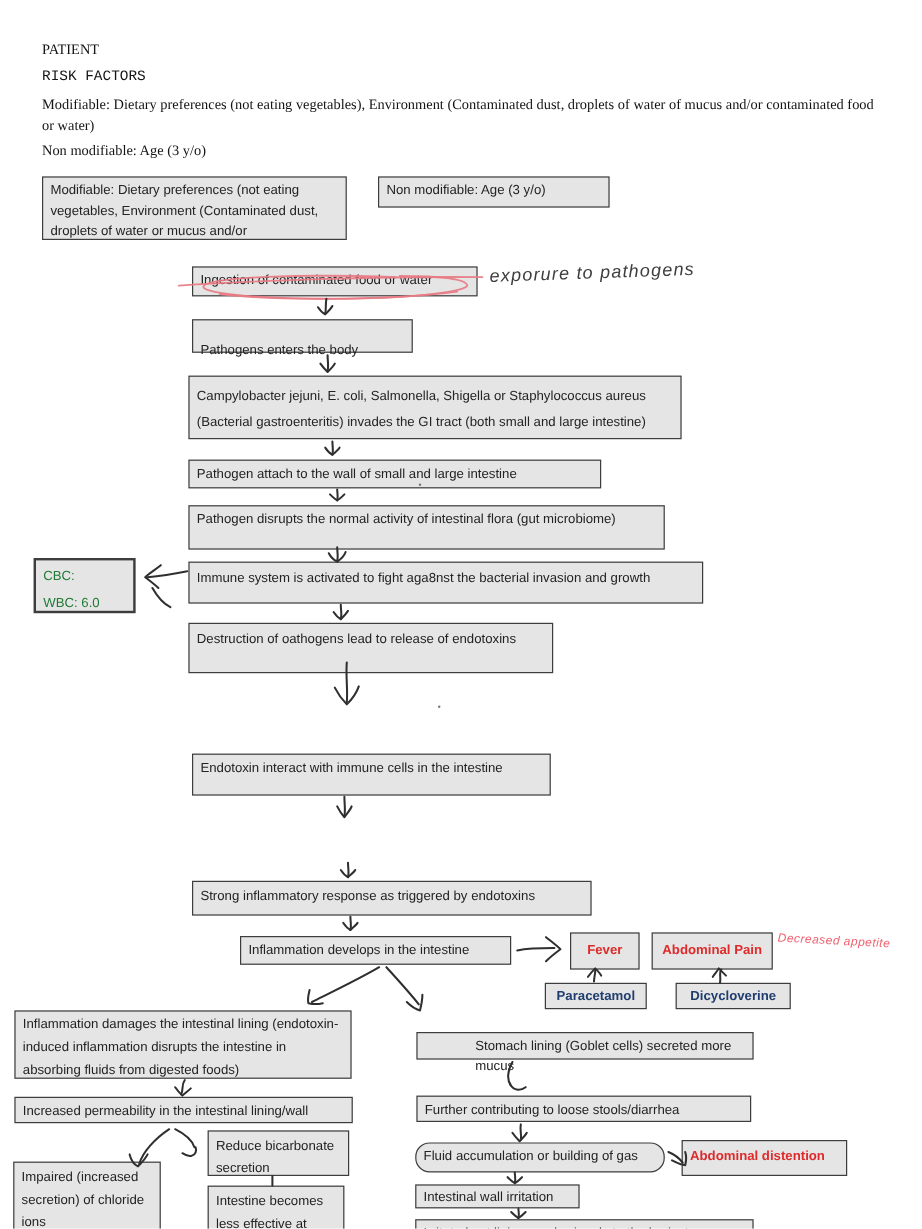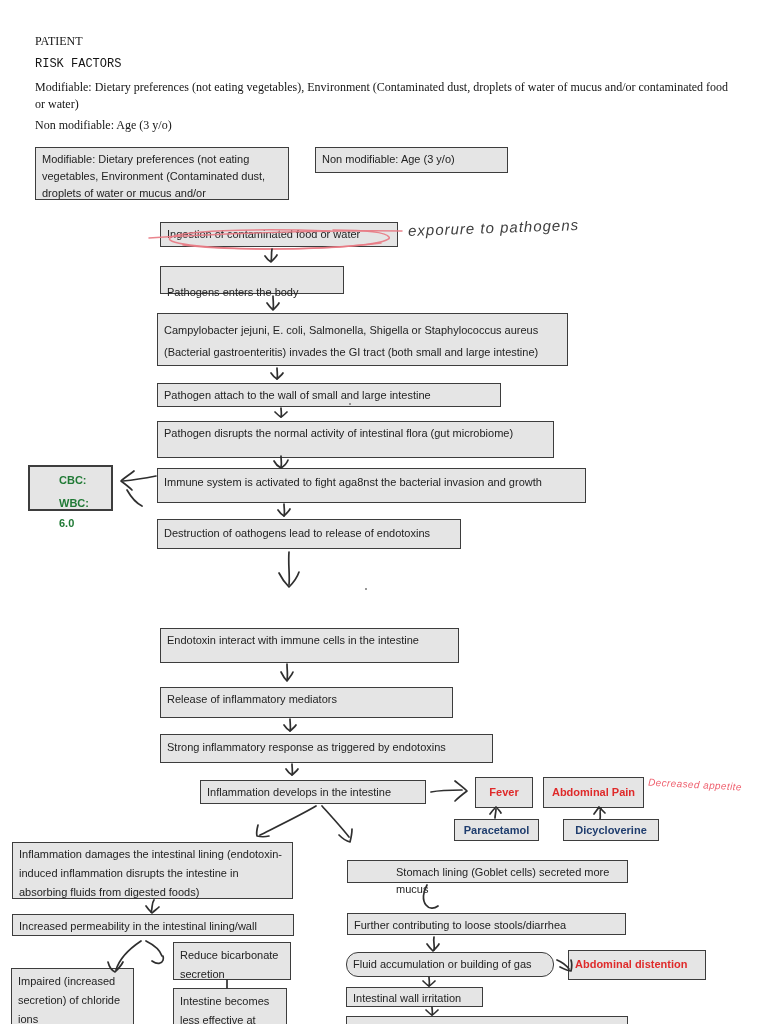--- a/index.html
+++ b/index.html
@@ -6,21 +6,21 @@
   #page{position:relative;width:768px;height:1024px;background:#ffffff;overflow:hidden;
         font-family:"Liberation Sans",sans-serif;}
   .serif{position:absolute;font-family:"Liberation Serif",serif;color:#141414;font-size:12px;line-height:17px;}
   .node{position:absolute;background:#e5e5e5;border:1.5px solid #3d3d3d;box-sizing:border-box;
         font-size:11px;line-height:17px;color:#232323;padding:3px 6px;}
   .lh19{line-height:19px;}
   .lh22{line-height:22px;padding-top:5px;}
   .center{display:flex;align-items:center;justify-content:center;text-align:left;padding:2px 4px;}
   .red-b{color:#df2a2a;font-weight:bold;}
   .blue-b{color:#1f3d6e;font-weight:bold;}
-  .green-b{color:#217a36;font-weight:bold;font-size:11px;line-height:20px;margin-left:23px;}
+  .green-b{color:#217a36;font-weight:normal;font-size:11px;line-height:20px;}
   .hand{position:absolute;font-style:italic;letter-spacing:1px;color:#3e3e3e;}
   #svg-overlay{position:absolute;left:0;top:0;pointer-events:none;}
   .arrow{stroke:#2f2f2f;stroke-width:1.7;fill:none;stroke-linecap:round;stroke-linejoin:round;}
   .scribble{stroke:#e87b84;stroke-width:1.5;fill:none;stroke-linecap:round;opacity:.92;}
 </style>
 </head>
 <body>
 
 <div id="page">
 
@@ -39,23 +39,22 @@
   <div class="node lh22" style="left:157px;top:313px;width:411px;height:53px;">Campylobacter jejuni, E. coli, Salmonella, Shigella or Staphylococcus aureus (Bacterial gastroenteritis) invades the GI tract (both small and large intestine)</div>
   <div class="node" style="left:157px;top:383px;width:344px;height:24px;">Pathogen attach to the wall of small and large intestine</div>
   <div class="node" style="left:157px;top:421px;width:397px;height:37px;">Pathogen disrupts the normal activity of intestinal flora (gut microbiome)</div>
   <div class="node" style="left:157px;top:468px;width:429px;height:35px;padding-top:5px;">Immune system is activated to fight aga8nst the bacterial invasion and growth</div>
 
   <div class="node" style="left:28px;top:465px;width:85px;height:46px;border-width:2px;">
     <span class="green-b" style="display:block;">CBC:</span>
     <span class="green-b" style="display:block;margin-top:3px;">WBC: 6.0</span>
   </div>
 
-  <div class="node" style="left:157px;top:519px;width:304px;height:30px;padding-top:5px;">Destruction of oathogens lead to release of endotoxins</div>
+  <div class="node" style="left:157px;top:519px;width:304px;height:42px;padding-top:5px;">Destruction of oathogens lead to release of endotoxins</div>
   <div class="node" style="left:160px;top:628px;width:299px;height:35px;">Endotoxin interact with immune cells in the intestine</div>
-  <div class="node" style="left:160px;top:687px;width:293px;height:31px;">Release of inflammatory mediators</div>
   <div class="node" style="left:160px;top:734px;width:333px;height:29px;padding-top:4px;">Strong  inflammatory response as triggered by endotoxins</div>
   <div class="node" style="left:200px;top:780px;width:226px;height:24px;">Inflammation develops in the intestine</div>
 
   <div class="node center red-b" style="left:475px;top:777px;width:58px;height:31px;">Fever</div>
   <div class="node center red-b" style="left:543px;top:777px;width:101px;height:31px;">Abdominal Pain</div>
   <div class="hand" style="left:648px;top:779px;font-size:10px;color:#ef6270;transform:rotate(3deg);letter-spacing:.4px;">Decreased appetite</div>
   <div class="node center blue-b" style="left:454px;top:819px;width:85px;height:22px;">Paracetamol</div>
   <div class="node center blue-b" style="left:563px;top:819px;width:96px;height:22px;">Dicycloverine</div>
 
   <div class="node lh19" style="left:12px;top:842px;width:281px;height:57px;padding-top:2px;">Inflammation damages the intestinal lining (endotoxin-induced inflammation disrupts the intestine in absorbing fluids from digested foods)</div>

